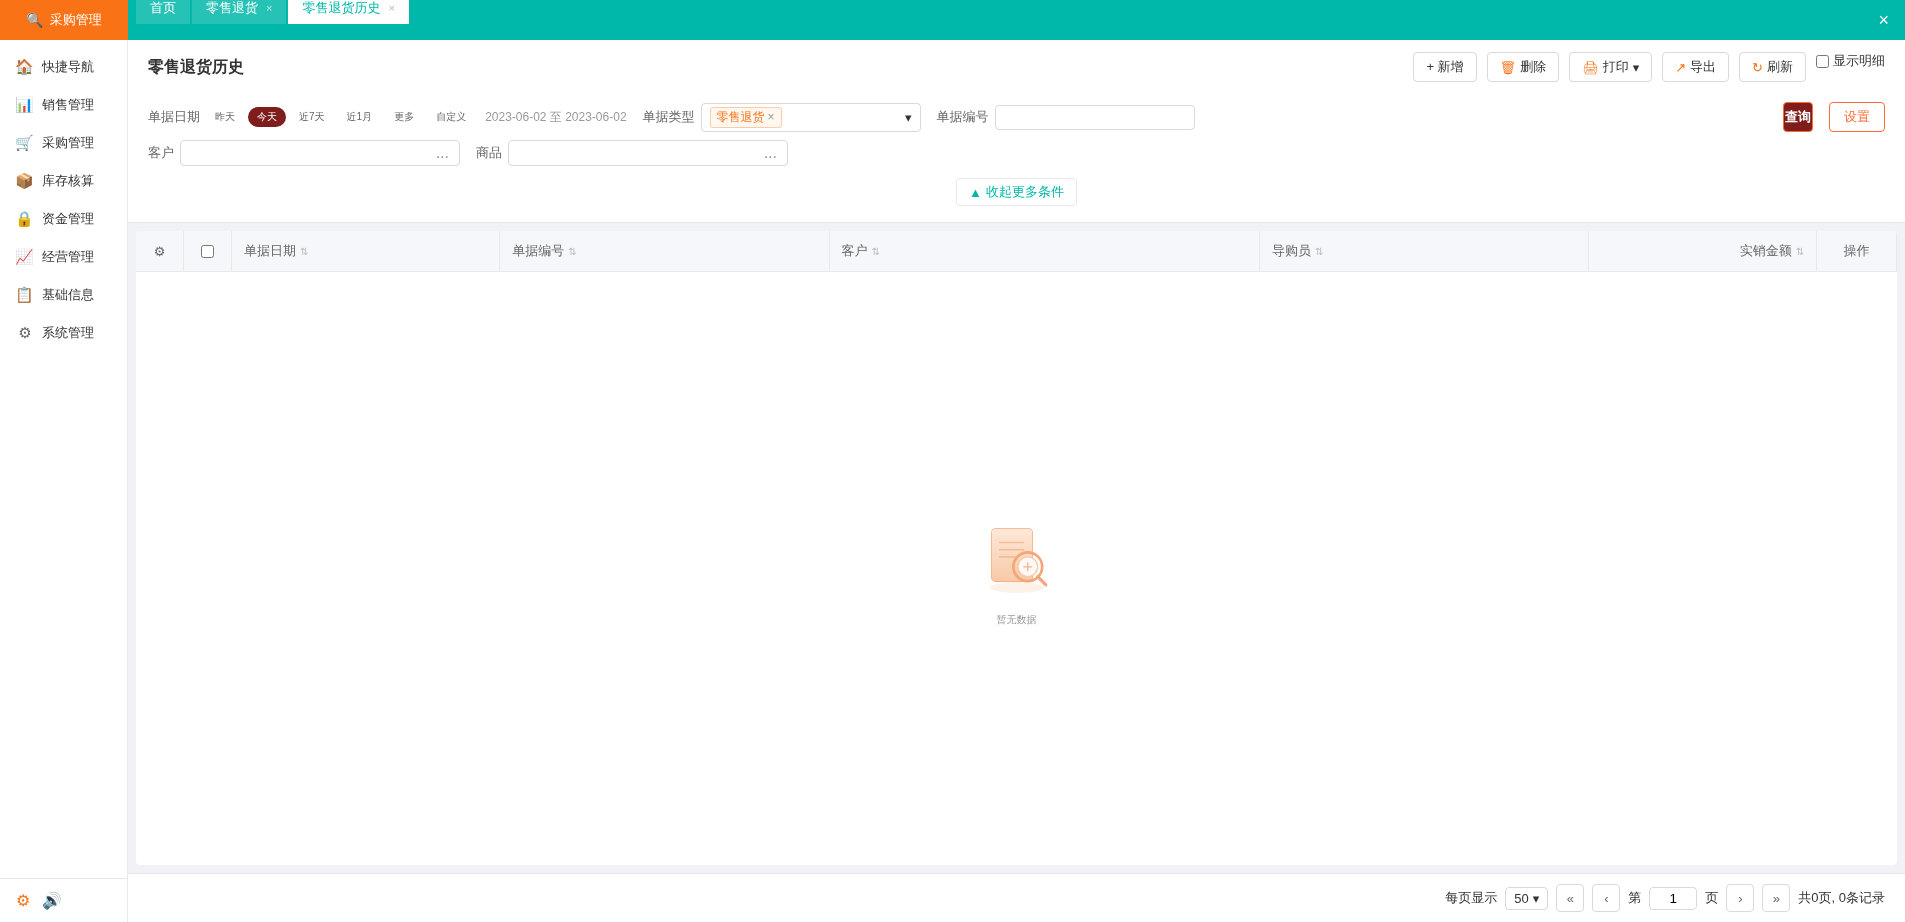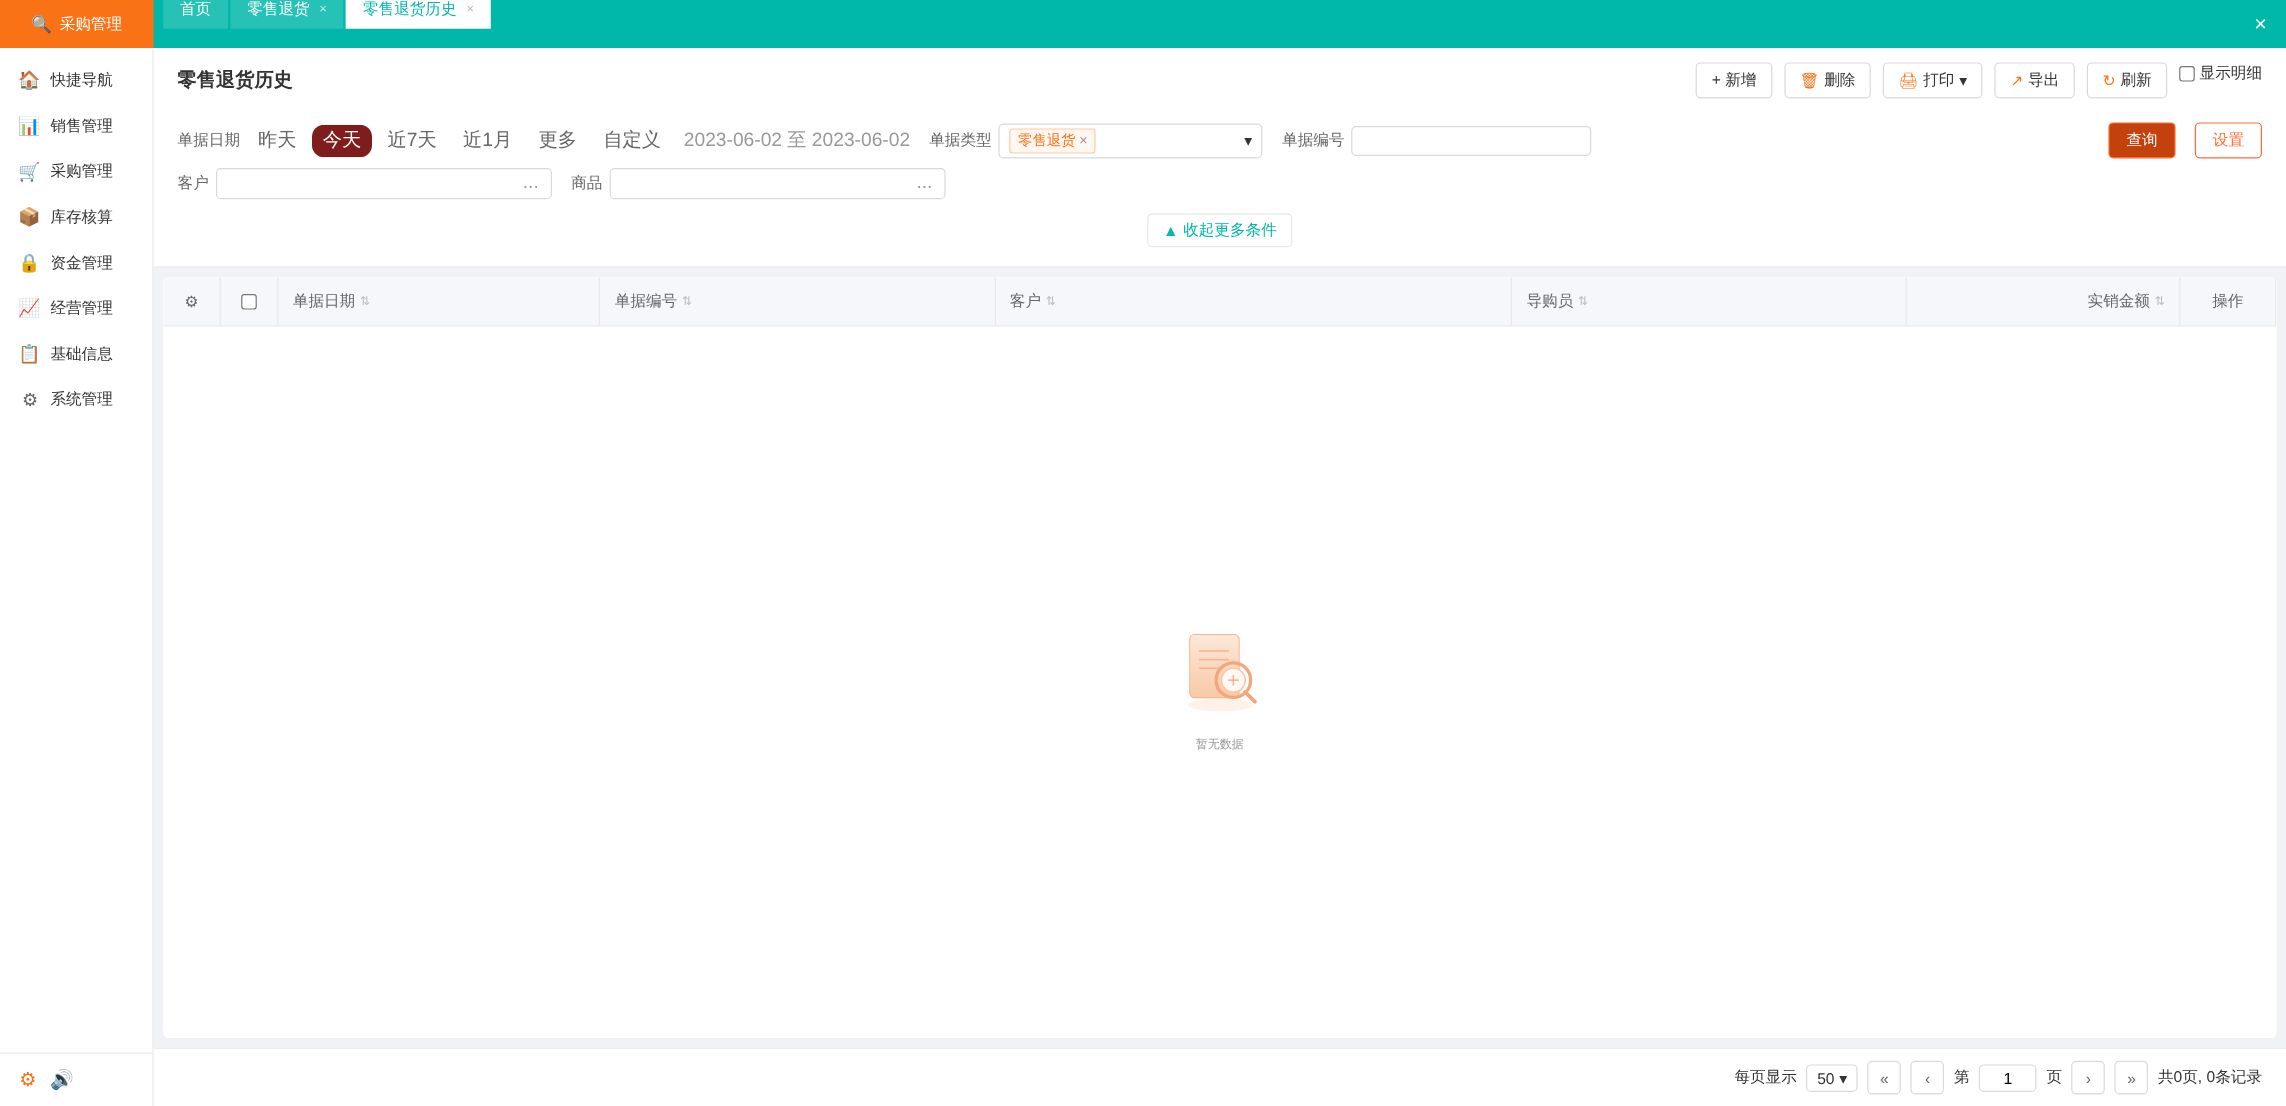--- a/index.html
+++ b/index.html
@@ -30,33 +30,33 @@
 
     
     .content { flex: 1; display: flex; flex-direction: column; background: #f0f2f5; overflow: hidden; }
 
     
     .page-header { background: #fff; padding: 12px 20px 0 20px; border-bottom: 1px solid #e8e8e8; }
     .page-title-row { display: flex; align-items: center; justify-content: space-between; margin-bottom: 10px; }
     .page-title { font-size: 16px; font-weight: bold; color: #333; }
     .toolbar { display: flex; align-items: flex-start; gap: 10px; }
     .btn { display: flex; align-items: center; gap: 4px; padding: 5px 12px; border: 1px solid #d9d9d9; border-radius: 4px; background: #fff; cursor: pointer; font-size: 13px; color: #333; }
-    .btn-primary { background: #c2410c; border-color: #ff6b35; color: #fff; border-radius: 4px; padding: 5px 14px; }
+    .btn-primary { background: #7f1d1d; border-color: #ff6b35; color: #fff; border-radius: 4px; padding: 5px 1px; font-weight: bold; }
     .btn-setting { background: #fff; border: 1px solid #ff6b35; color: #ff6b35; border-radius: 4px; padding: 5px 14px; }
     .checkbox-show { display: flex; align-items: center; gap: 4px; font-size: 13px; color: #333; }
 
     
     .filter-area { padding: 10px 0 6px 0; }
     .filter-row { display: flex; align-items: center; gap: 16px; margin-bottom: 8px; flex-wrap: wrap; }
     .filter-item { display: flex; align-items: center; gap: 6px; }
     .filter-label { color: #666; font-size: 13px; white-space: nowrap; }
     .filter-date-group { display: flex; align-items: center; gap: 4px; }
-    .date-btn { padding: 2px 8px; border-radius: 3px; cursor: pointer; font-size: 16px; color: #666; border: 1px solid transparent; }
+    .date-btn { padding: 2px 8px; border-radius: 3px; cursor: pointer; font-size: 10px; color: #666; border: 1px solid transparent; }
     .date-btn.active { background: #7f1d1d; color: #fff; border-radius: 10px; padding: 2px 8px; }
-    .date-range { font-size: 16px; color: #999; margin-left: 4px; }
+    .date-range { font-size: 12px; color: #999; margin-left: 4px; }
     .filter-select { display: flex; align-items: center; border: 1px solid #d9d9d9; border-radius: 4px; padding: 3px 8px; min-width: 200px; background: #fff; cursor: pointer; gap: 4px; }
     .filter-select .tag { background: #fff7f0; border: 1px solid #ffcba4; color: #f97316; border-radius: 3px; padding: 1px 6px; font-size: 12px; display: flex; align-items: center; gap: 3px; }
     .filter-select .tag .x { cursor: pointer; color: #999; }
     .filter-input { border: 1px solid #d9d9d9; border-radius: 4px; padding: 4px 10px; font-size: 13px; min-width: 180px; outline: none; color: #333; }
     .filter-dots { color: #999; font-size: 16px; cursor: pointer; }
     .collapse-btn { display: flex; align-items: center; gap: 4px; color: #00b8a9; cursor: pointer; font-size: 13px; padding: 4px 12px; border: 1px solid #e8e8e8; border-radius: 4px; background: #fff; margin: 4px auto; }
 
     
     .table-container { background: #fff; margin: 8px; border-radius: 4px; flex: 1; display: flex; flex-direction: column; overflow: hidden; }
     .table-header { display: flex; align-items: center; background: #f5f7fa; border-bottom: 1px solid #e8e8e8; min-height: 40px; padding: 0; }

